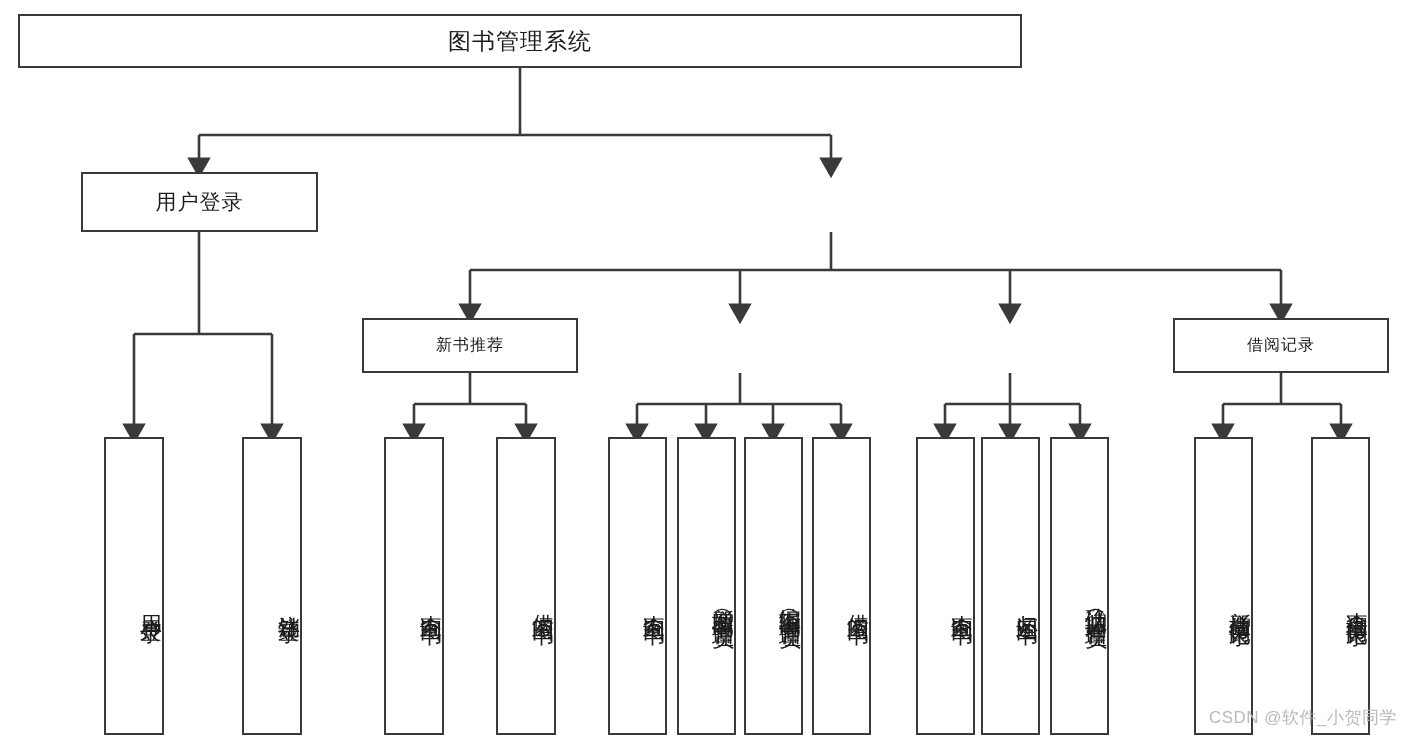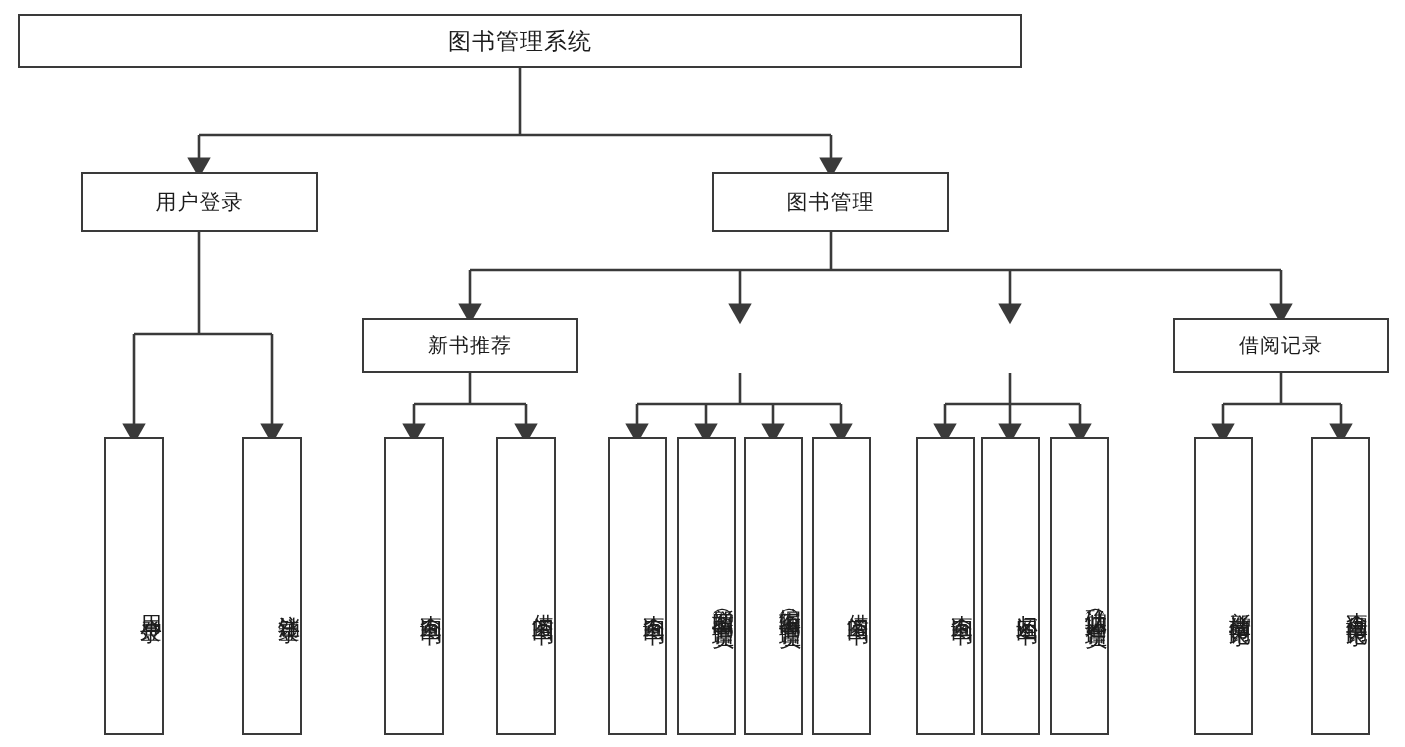--- a/index.html
+++ b/index.html
@@ -20,21 +20,21 @@
   .node-label{
     position:absolute;left:0;top:0;width:100%;height:100%;
     display:flex;align-items:center;justify-content:center;
     color:#1c1c1c;
     letter-spacing:1px;
     white-space:nowrap;
     user-select:none;
   }
   .node-root .node-label{font-size:23px;}
   .node-l2 .node-label{font-size:21px;}
-  .node-l3 .node-label{font-size:20px;border-radius:10px;}
+  .node-l3 .node-label{font-size:16px;border-radius:10px;}
   
   .node-leaf .node-label{
     writing-mode:vertical-rl;
     text-orientation:upright;
     font-size:22px;
     letter-spacing:3px;
     line-height:1;
     align-items:flex-start;
     justify-content:center;
     padding-top:34px;
@@ -106,23 +106,20 @@
     </g>
   </svg>
 
   <div class="node-box node-root" style="left:18px;top:14px;width:1004px;height:54px;">
     <span class="node-label">图书管理系统</span>
   </div>
 
   <div class="node-box node-l2" style="left:81px;top:172px;width:237px;height:60px;">
     <span class="node-label">用户登录</span>
   </div>
-  <div class="node-box node-l2" style="left:712px;top:172px;width:237px;height:60px;">
-    <span class="node-label">图书管理</span>
-  </div>
 
   <div class="node-box node-l3" style="left:362px;top:318px;width:216px;height:55px;">
     <span class="node-label">新书推荐</span>
   </div>
   <div class="node-box node-l3" style="left:1173px;top:318px;width:216px;height:55px;text-align:center;">
     <span class="node-label">借阅记录</span>
   </div>
 
   <div class="node-box node-leaf" style="left:104px;top:437px;width:60px;height:298px;">
     <span class="node-label">用户登录</span>
@@ -161,14 +158,15 @@
     <span class="node-label">确认归还（管理员）</span>
   </div>
 
   <div class="node-box node-leaf" style="left:1194px;top:437px;width:59px;height:298px;">
     <span class="node-label">新增借阅记录</span>
   </div>
   <div class="node-box node-leaf" style="left:1311px;top:437px;width:59px;height:298px;">
     <span class="node-label">查询借阅记录</span>
   </div>
 
+  <div id="watermark">CSDN @软件_小贺同学</div>
 
 </div>
 
 </body></html>

